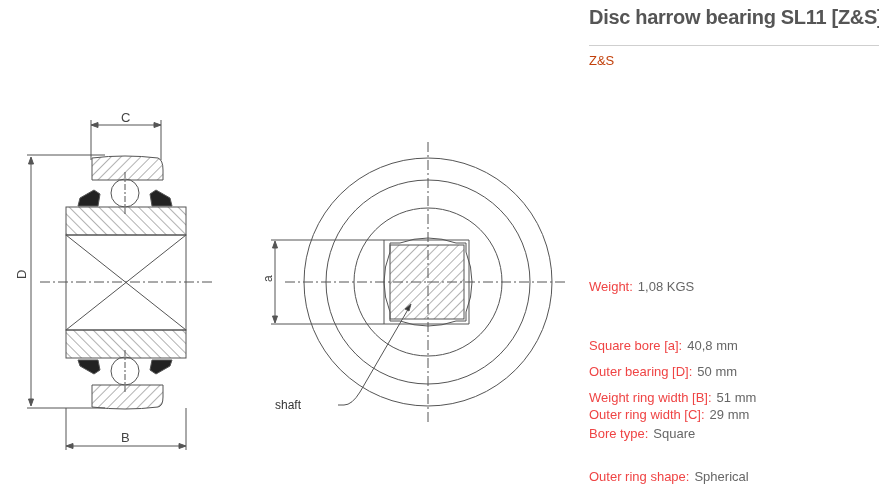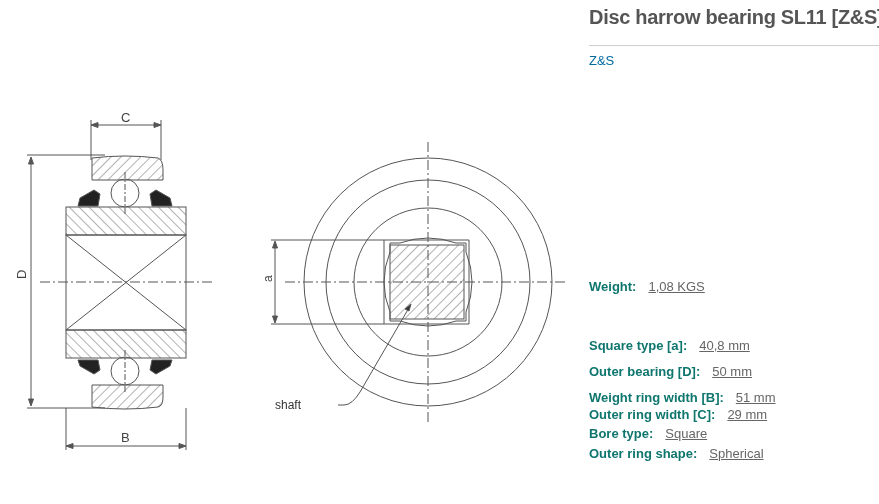--- a/index.html
+++ b/index.html
@@ -3,24 +3,24 @@
 <meta charset="utf-8">
 <style>
   html, body { margin: 0; padding: 0; background: #ffffff; }
   body { width: 879px; height: 504px; position: relative; overflow: hidden;
          font-family: "Liberation Sans", sans-serif; color: #555555; }
   .drawing { position: absolute; left: 0; top: 0; width: 580px; height: 504px; }
   .panel { position: absolute; left: 589px; top: 0; width: 290px; }
   .title { position: absolute; left: 0; top: 6px; font-size: 20px; font-weight: bold;
            color: #555555; letter-spacing: -0.3px; white-space: nowrap; margin: 0; }
   .divider { position: absolute; left: 0; top: 45px; width: 290px; height: 1px; background: #cfcfcf; }
-  .brand { position: absolute; left: 0; top: 53px; font-size: 13px; color: #0369a1; }
+  .brand { position: absolute; left: 0; top: 53px; font-size: 13px; color: #c2410c; }
   .spec { position: absolute; left: 0; font-size: 13px; white-space: nowrap; }
-  .spec .k { font-weight: bold; color: #0f766e; }
-  .spec .v { color: #666666; margin-left: 12px; text-decoration: underline; }
+  .spec .k { font-weight: normal; color: #ef4444; }
+  .spec .v { color: #666666; margin-left: 5px; }
 </style>
 </head>
 <body>
 
 <div class="drawing">
   <svg width="580" height="504" viewBox="0 0 580 504" xmlns="http://www.w3.org/2000/svg">
     <defs>
       <pattern id="hatch" patternUnits="userSpaceOnUse" width="7" height="7" patternTransform="rotate(45)">
         <line x1="0" y1="0" x2="0" y2="7" stroke="#666" stroke-width="1"></line>
       </pattern>
@@ -106,30 +106,30 @@
 <div class="panel">
   <h1 class="title">Disc harrow bearing SL11 [Z&amp;S]</h1>
   <div class="divider"></div>
   <div class="brand">Z&amp;S</div>
 
   <div class="spec" style="top:279px">
     <span class="k">Weight:</span><span class="v">1,08 KGS</span>
   </div>
 
   <div class="spec" style="top:338px">
-    <span class="k">Square type [a]:</span><span class="v">40,8 mm</span>
+    <span class="k">Square bore [a]:</span><span class="v">40,8 mm</span>
   </div>
   <div class="spec" style="top:364px">
     <span class="k">Outer bearing [D]:</span><span class="v">50 mm</span>
   </div>
   <div class="spec" style="top:390px">
     <span class="k">Weight ring width [B]:</span><span class="v">51 mm</span>
   </div>
   <div class="spec" style="top:407px">
     <span class="k">Outer ring width [C]:</span><span class="v">29 mm</span>
   </div>
   <div class="spec" style="top:426px">
     <span class="k">Bore type:</span><span class="v">Square</span>
   </div>
-  <div class="spec" style="top:446px">
+  <div class="spec" style="top:469px">
     <span class="k">Outer ring shape:</span><span class="v">Spherical</span>
   </div>
 </div>
 
 </body></html>

